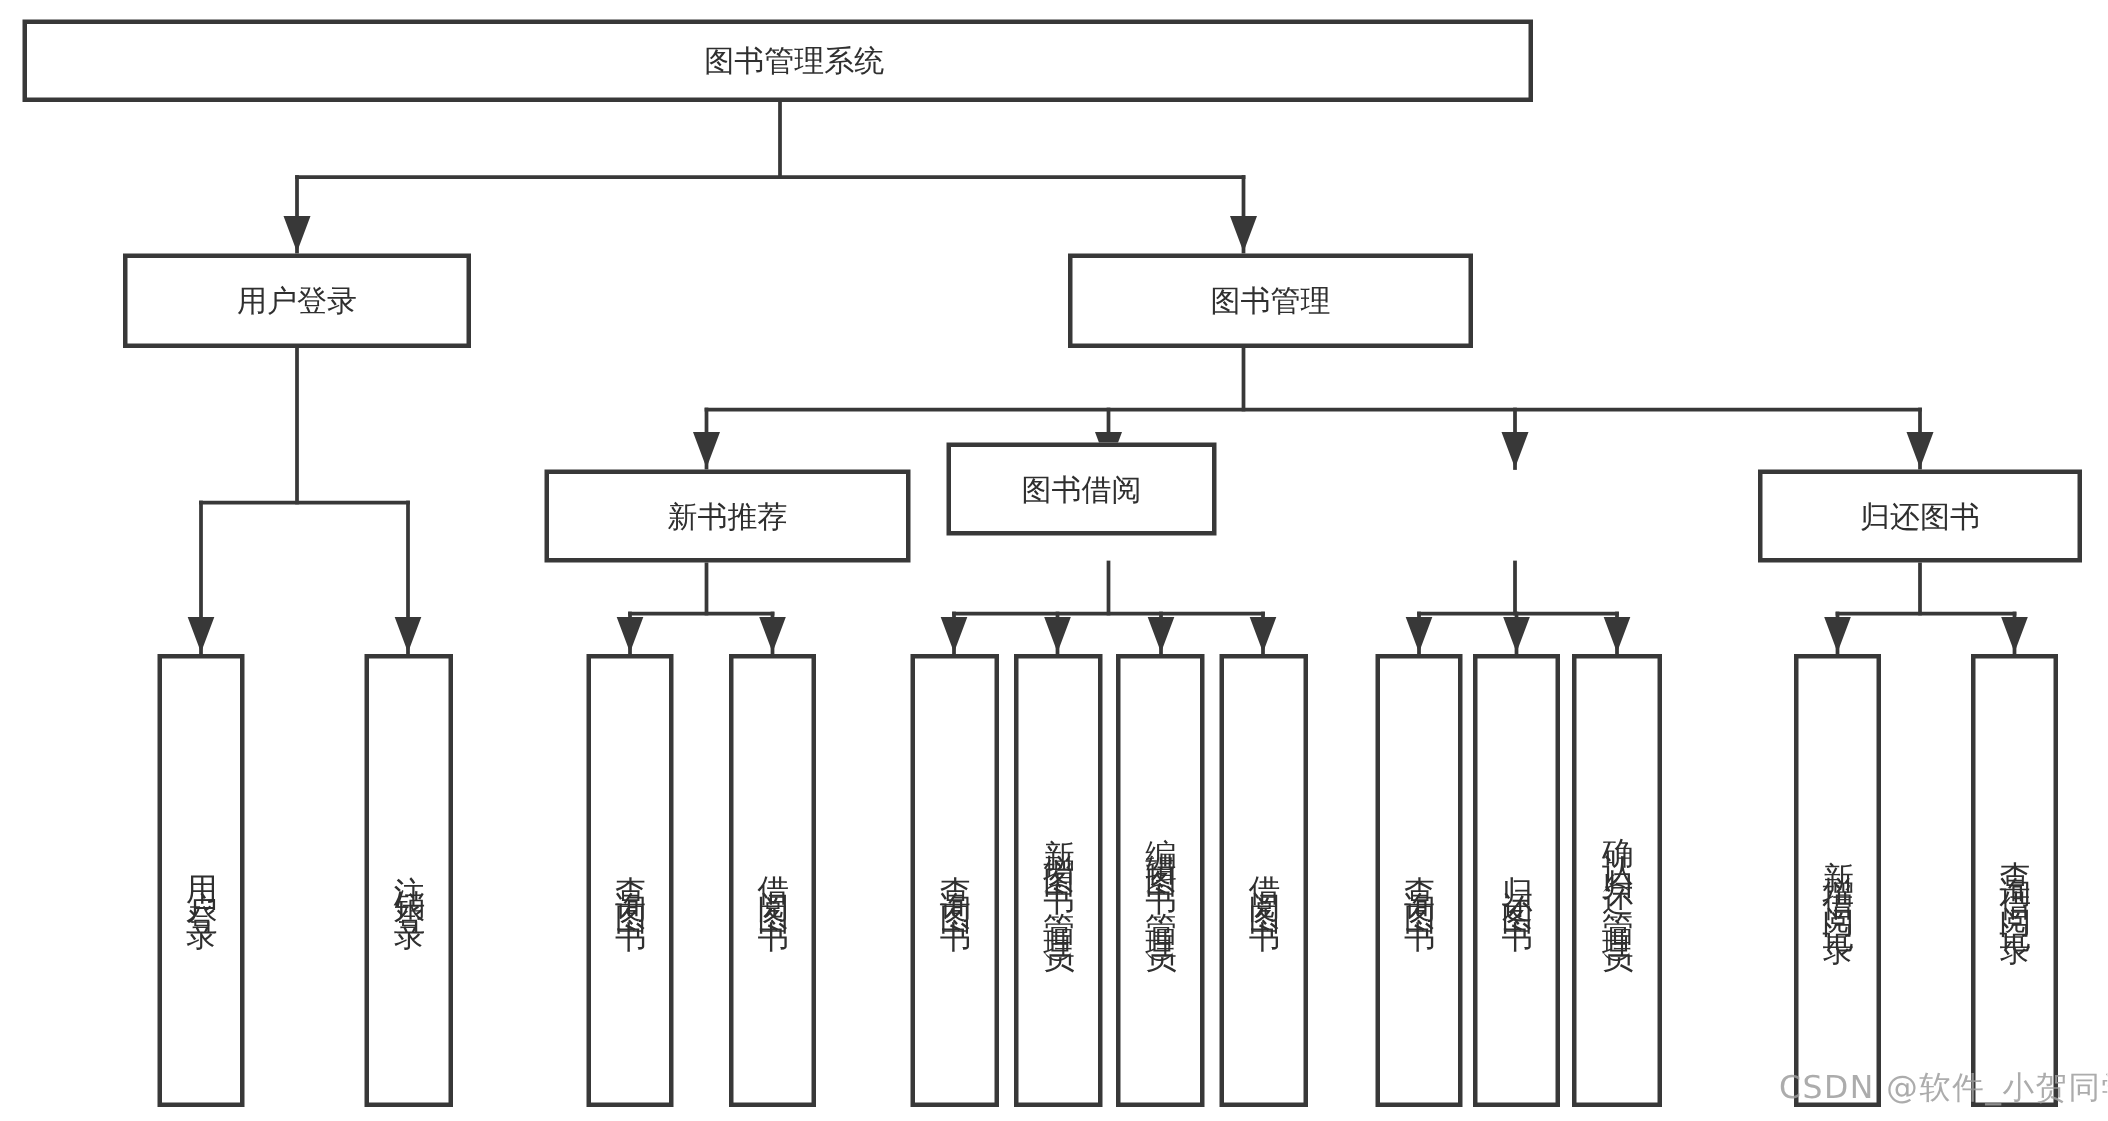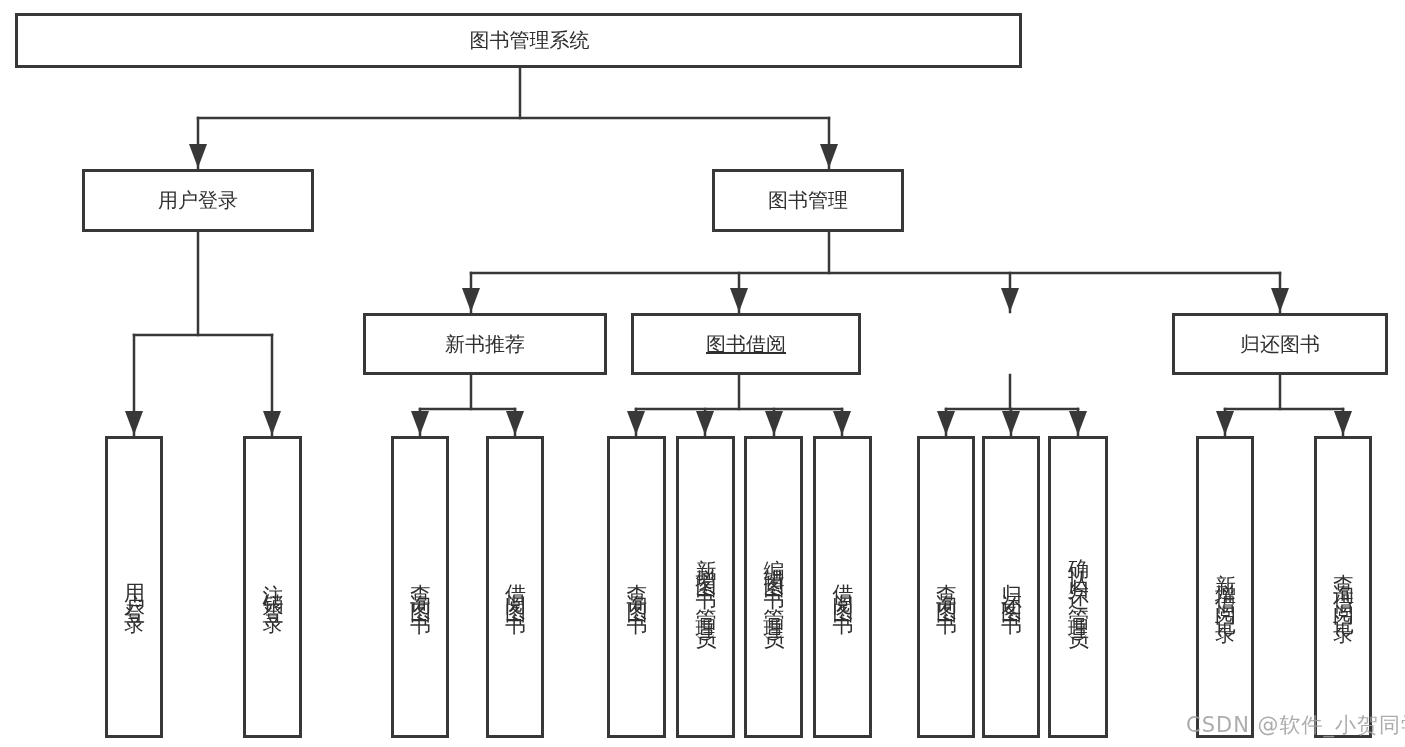--- a/index.html
+++ b/index.html
@@ -112,28 +112,28 @@
     <line class="cline" x1="1343" y1="409" x2="1343" y2="435" marker-end="url(#arr)"></line>
   </svg>
 
   <div class="node root" style="left:15px; top:13px; width:1007px; height:55px;">
     <span>图书管理系统</span>
   </div>
 
   <div class="node" style="left:82px; top:169px; width:232px; height:63px;">
     <span>用户登录</span>
   </div>
-  <div class="node" style="left:712px; top:169px; width:192px; height:63px;">
+  <div class="node" style="left:712px; top:169px; width:270px; height:63px;">
     <span>图书管理</span>
   </div>
 
   <div class="node" style="left:363px; top:313px; width:244px; height:62px;">
     <span>新书推荐</span>
   </div>
-  <div class="node" style="left:631px; top:313px; width:230px; height:62px;text-decoration:underline;">
+  <div class="node" style="left:631px; top:295px; width:180px; height:62px;">
     <span>图书借阅</span>
   </div>
   <div class="node" style="left:1172px; top:313px; width:216px; height:62px;">
     <span>归还图书</span>
   </div>
 
   <div class="node vnode" style="left:105px; top:436px; width:58px; height:302px;">
     <span>用户登录</span>
   </div>
   <div class="node vnode" style="left:243px; top:436px; width:59px; height:302px;">

